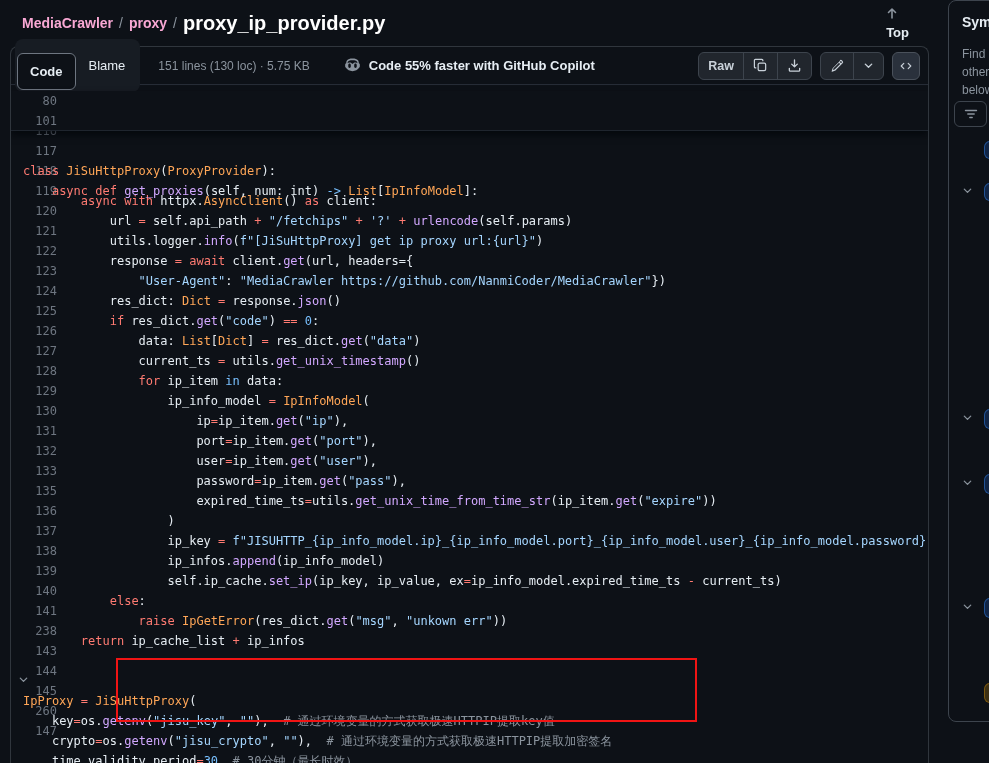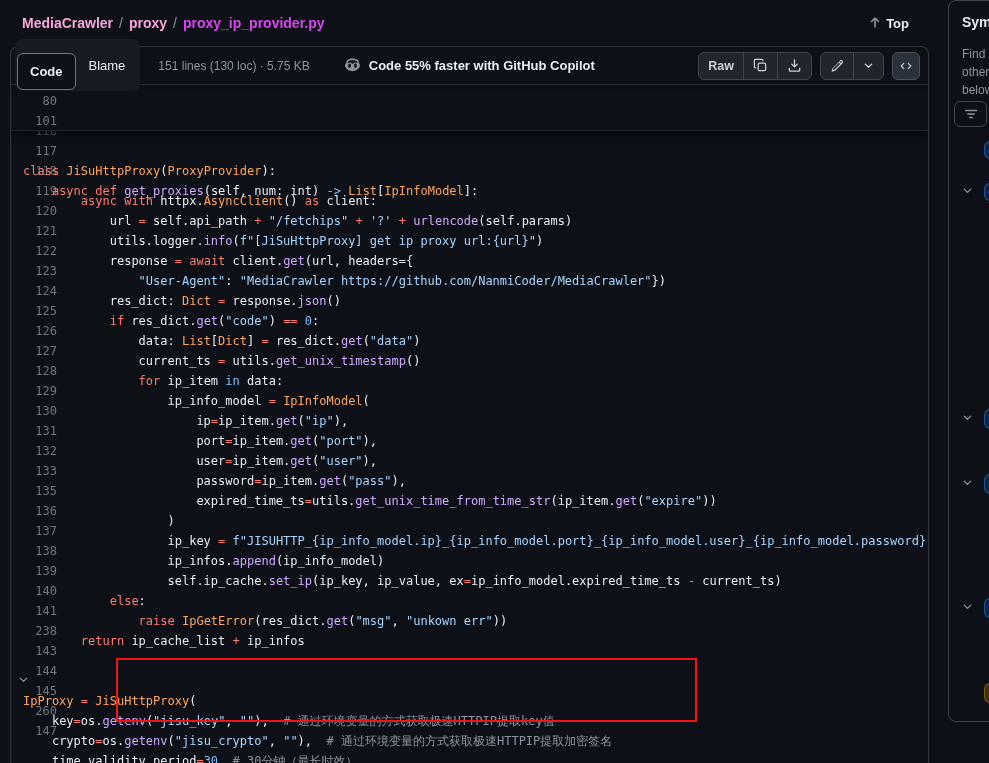--- a/index.html
+++ b/index.html
@@ -4,22 +4,22 @@
 <style>
   * { margin:0; padding:0; box-sizing:border-box; }
   html,body { width:989px; height:763px; background:#0d1117; overflow:hidden; position:relative;
     font-family:"Liberation Sans", sans-serif; color:#e6edf3; }
 
   
   .topbar { position:absolute; left:0; top:0; width:929px; height:46px;
     display:flex; align-items:center; padding:0 20px 0 22px; }
   .crumb-link { color:#f9a8d4; font-size:14px; font-weight:600; text-decoration:none; cursor:pointer; }
   .crumb-sep { color:#8b949e; font-size:14px; padding:0 6px; }
-  .crumb-file { color:#d946ef; font-size:14px; font-weight:700; }
-  .top-btn { margin-left:auto; display:flex; align-items:flex-start; gap:5px; cursor:pointer; }
+  .crumb-file { color:#ffffff; font-size:20px; font-weight:700; }
+  .top-btn { margin-left:auto; display:flex; align-items:flex-start; gap:5px; cursor:pointer;flex-direction:column; }
   .top-arrow { color:#8b949e; font-size:14px; }
   .top-label { color:#e6edf3; font-size:13px; font-weight:600; }
 
   
   .file-box { position:absolute; left:10px; top:46px; width:919px; height:717px;
     border:1px solid #30363d; border-bottom:none; border-radius:8px 8px 0 0; background:#0d1117; }
 
   
   .toolbar { position:absolute; left:0; top:0; right:0; height:38px;
     border-bottom:1px solid #262c36; display:flex; align-items:center; padding:0 8px 0 2px; }

